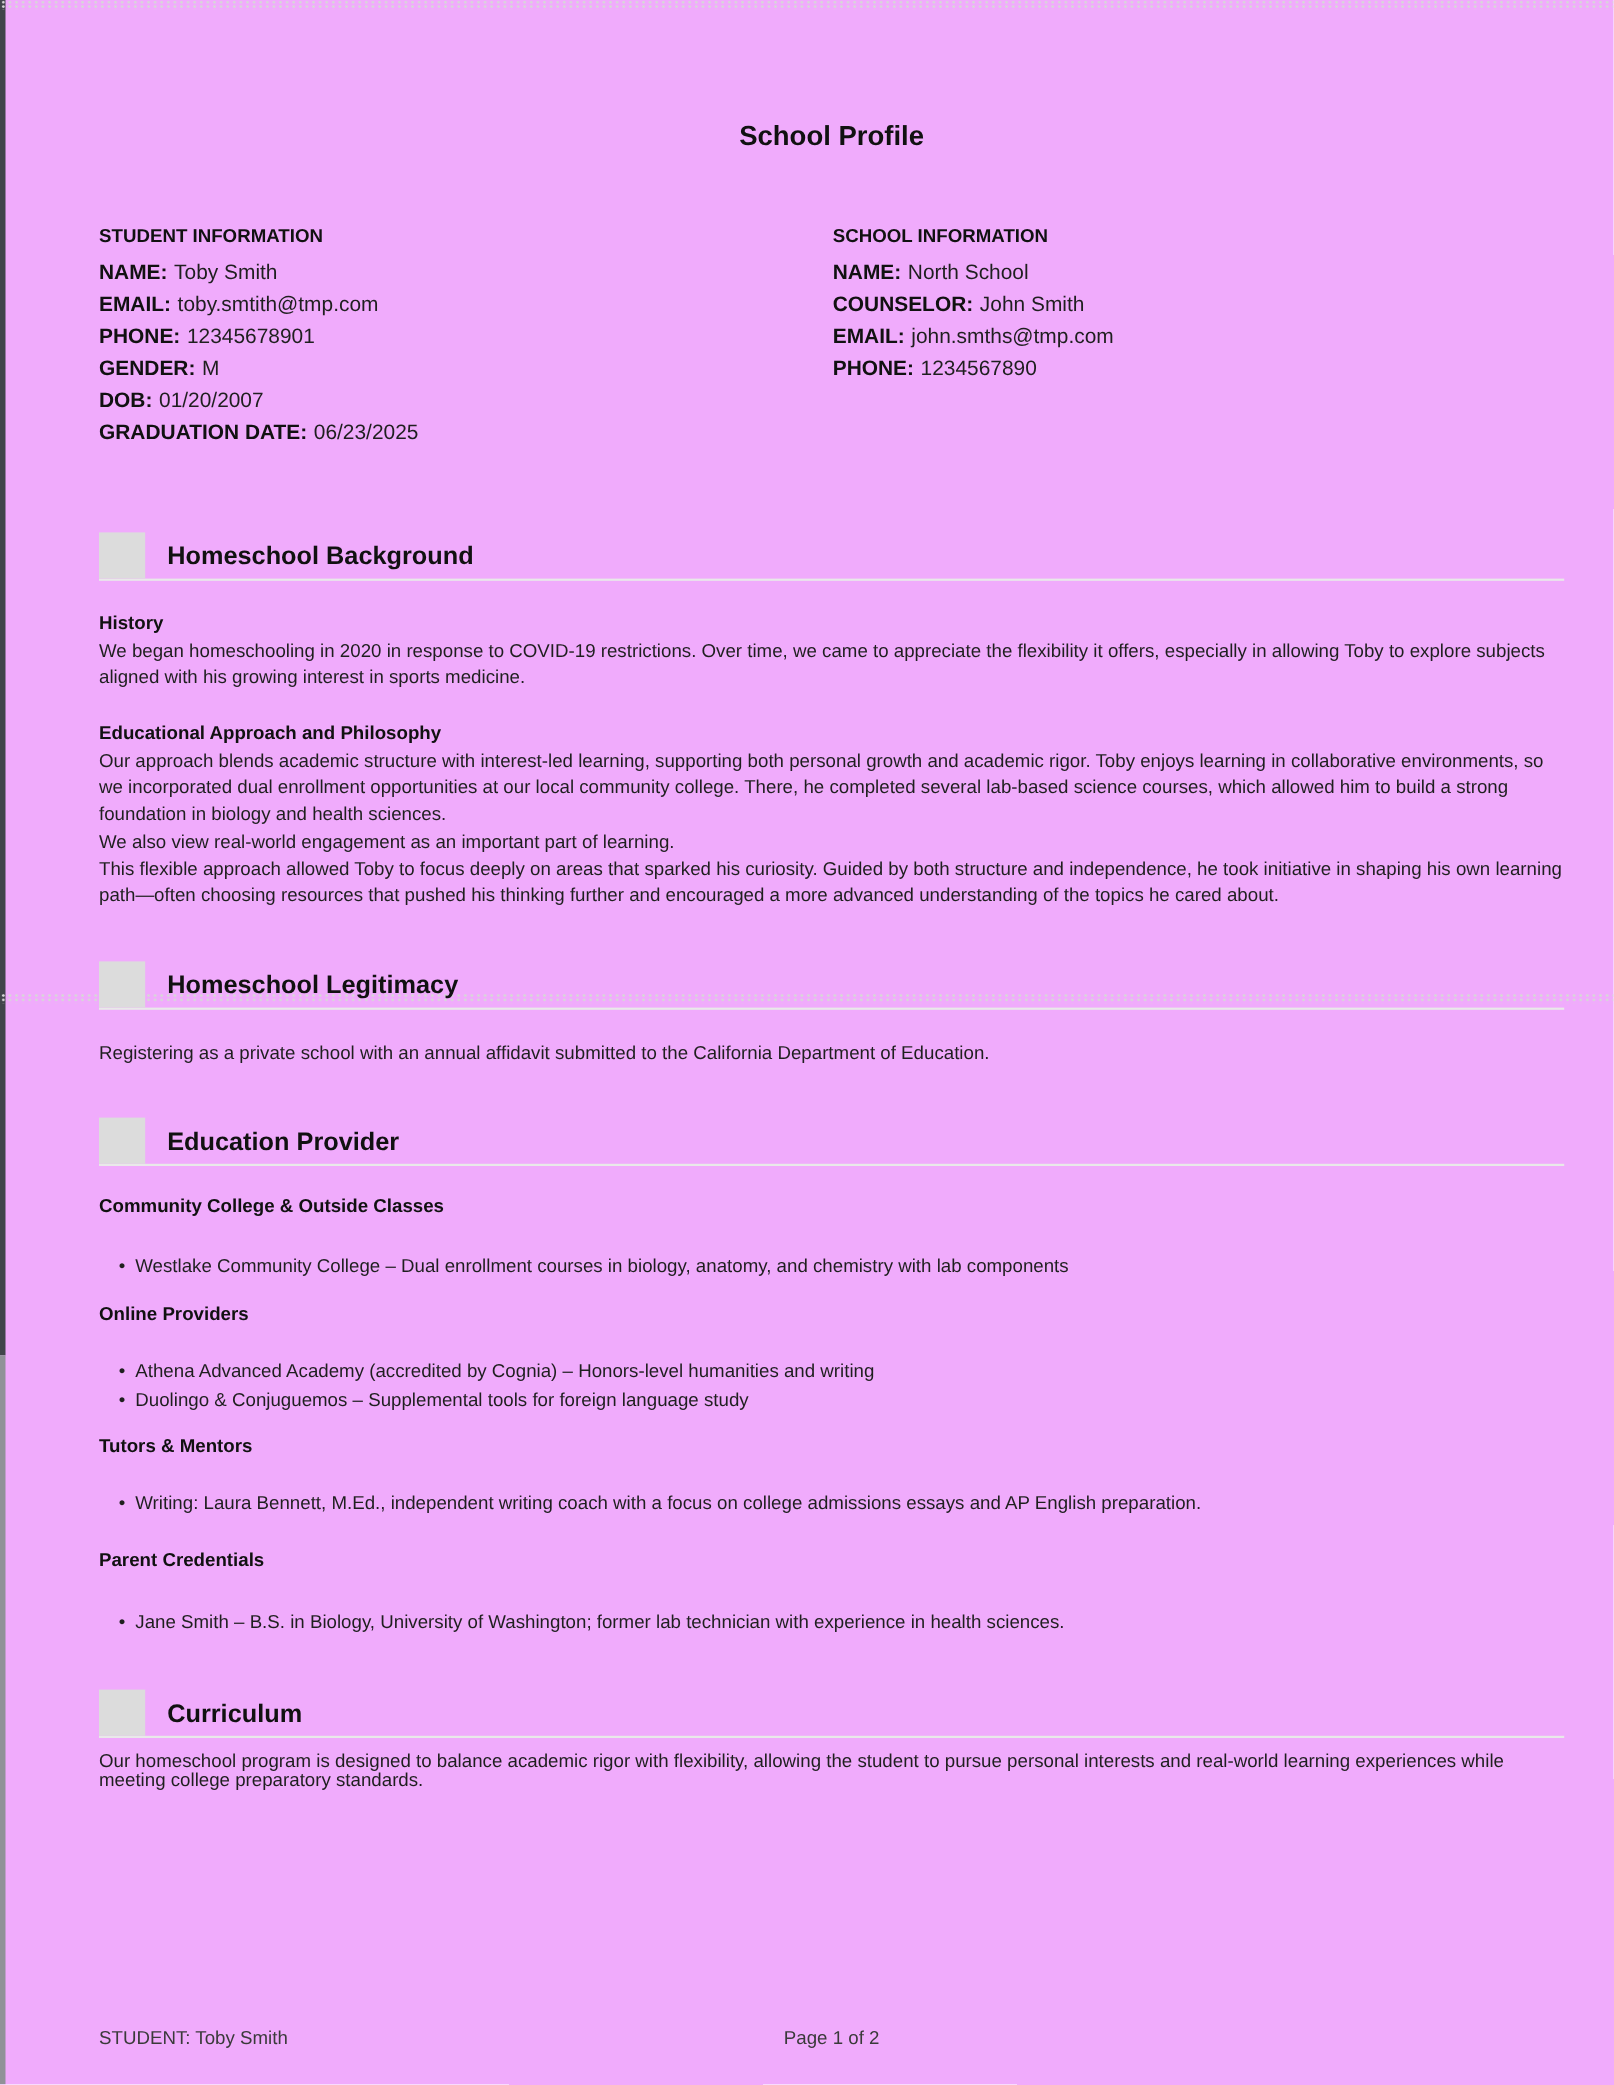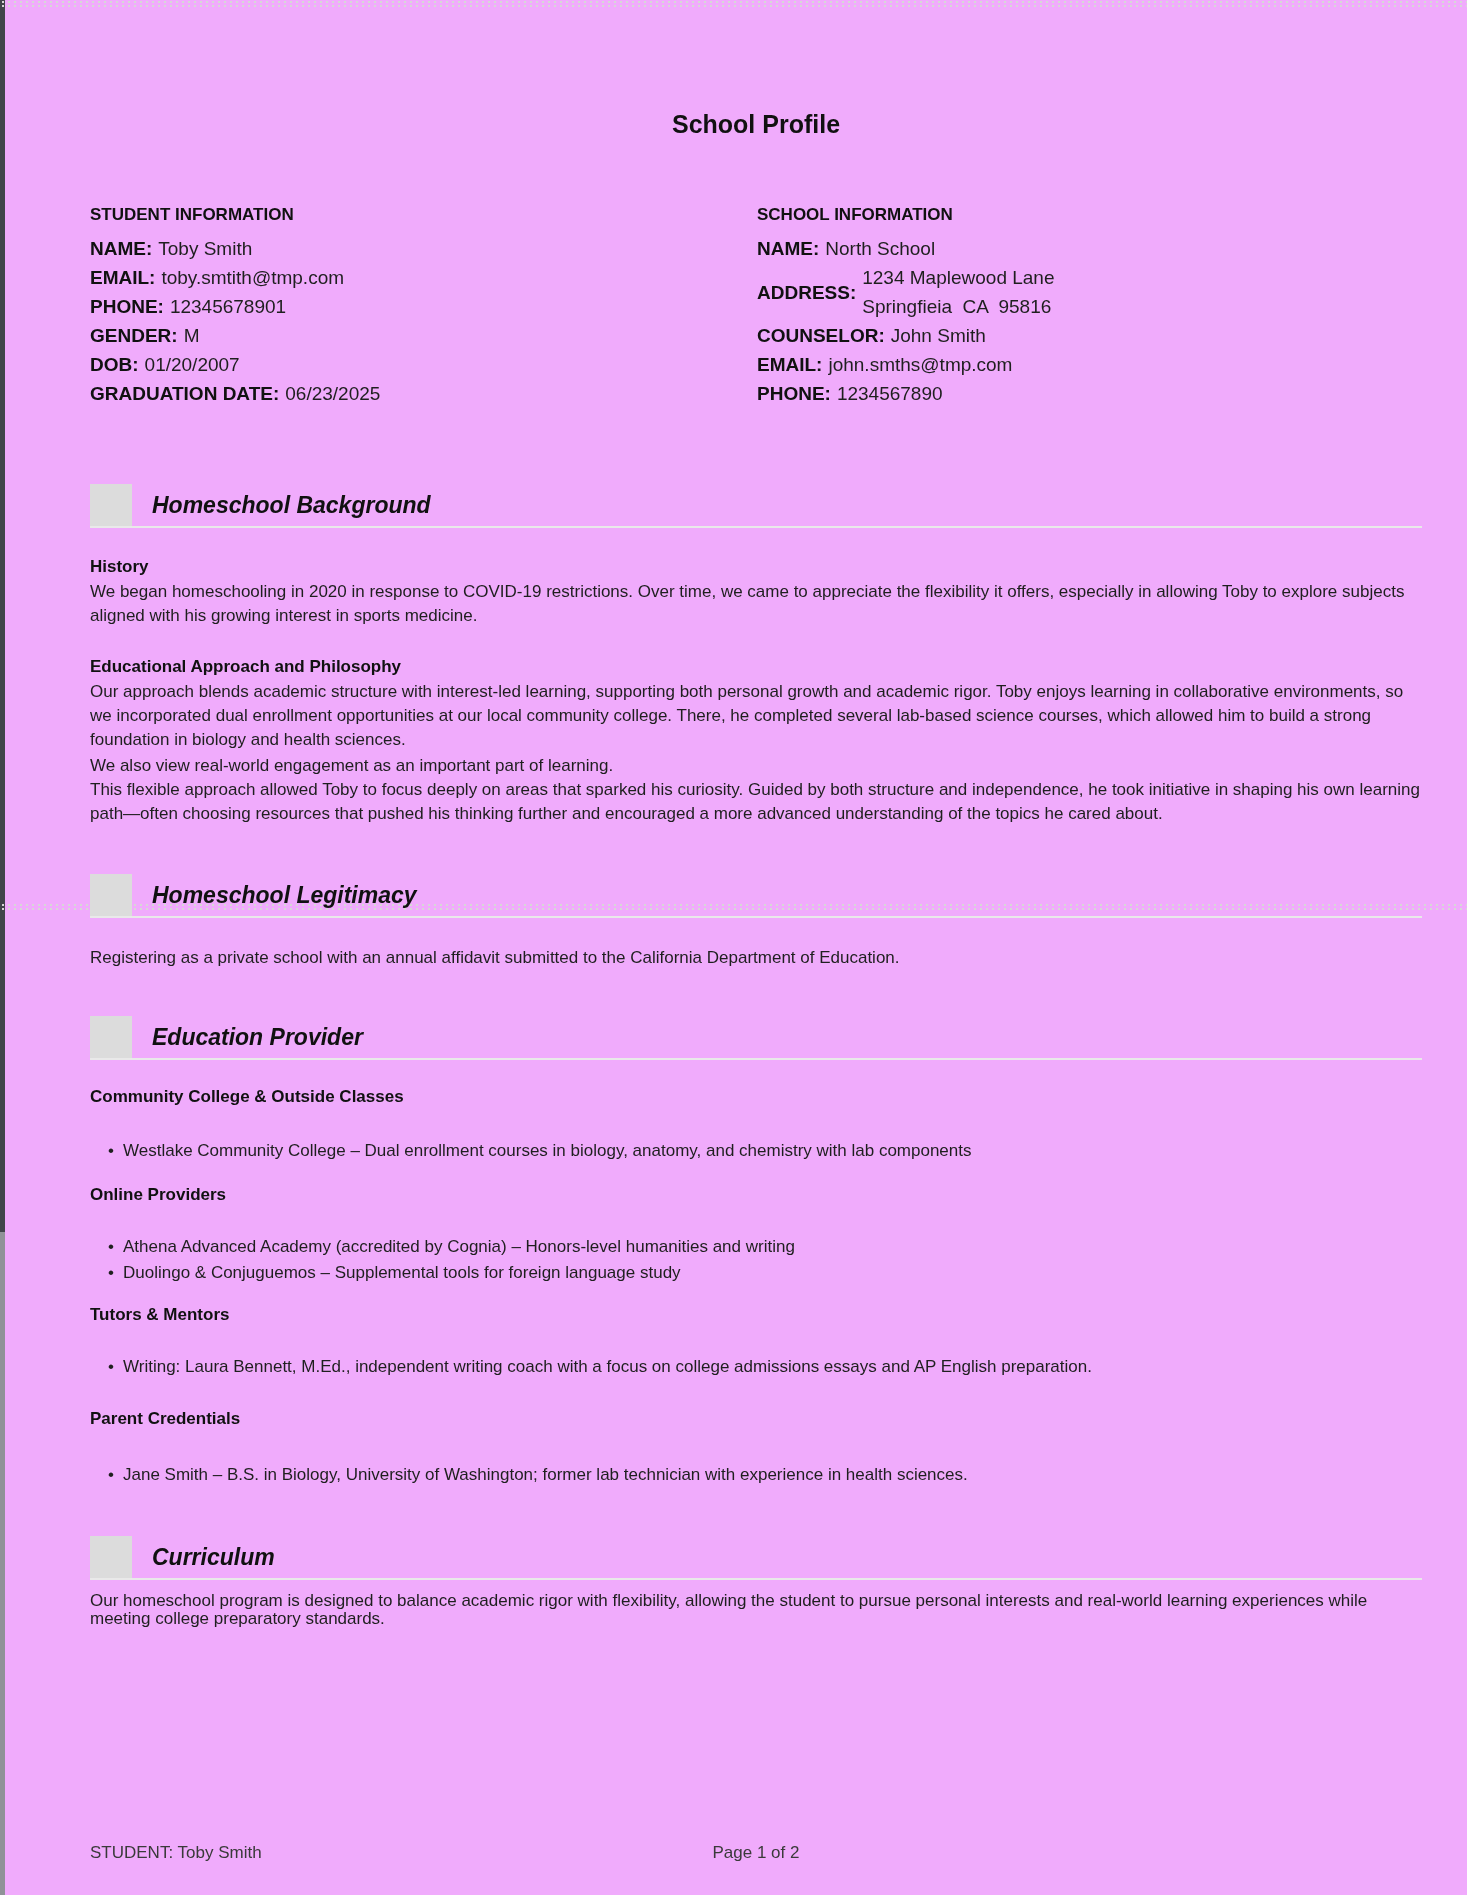--- a/index.html
+++ b/index.html
@@ -33,21 +33,21 @@
   .info-heading{font-weight:bold;font-size:17px;line-height:22px;color:#111;}
   .info-rows{margin-top:8px;}
   .info-row{font-size:19px;line-height:29px;}
   .lbl{font-weight:bold;color:#111;margin-right:6px;}
   .val{color:#1f1f1f;}
   .addr-row{display:flex;align-items:center;}
   .addr-vals{line-height:29px;}
   .addr-line{white-space:pre-wrap;}
 
   
-  .sec-header{display:flex;align-items:flex-end;margin-top:76px;border-bottom:2px solid var(--header_rule,#e9e9e9);font-style:italic;}
+  .sec-header{display:flex;align-items:flex-end;margin-top:76px;border-bottom:2px solid var(--header_rule,#e9e9e9);}
   .sec-box{width:42px;height:42px;background:var(--marker_box,#dcdcdc);flex:0 0 auto;}
   .sec-title{margin:0 0 0 20px;font-size:23px;line-height:42px;font-weight:bold;color:#111;}
 
   .subhead{font-weight:bold;font-size:17px;line-height:22px;color:#111;margin-top:28px;}
   p.body-text{margin:2px 0 0;font-size:17px;line-height:24px;}
   .para-gap{margin-top:28px;}
 
   .sec-header.tight{margin-top:48px;}
   .sec-header.provider{margin-top:46px;}
   .legit-text{margin-top:28px;font-size:17px;line-height:24px;}
@@ -106,27 +106,20 @@
             <span class="lbl">GRADUATION DATE:</span><span class="val">06/23/2025</span>
           </div>
         </div>
       </div>
 
       <div class="info-col">
         <div class="info-heading">SCHOOL INFORMATION</div>
         <div class="info-rows">
           <div class="info-row">
             <span class="lbl">NAME:</span><span class="val">North School</span>
-          </div>
-          <div class="info-row addr-row">
-            <span class="lbl">ADDRESS:</span>
-            <span class="addr-vals">
-              <div class="addr-line">1234 Maplewood Lane</div>
-              <div class="addr-line">Springfieia  CA  95816</div>
-            </span>
           </div>
           <div class="info-row">
             <span class="lbl">COUNSELOR:</span><span class="val">John Smith</span>
           </div>
           <div class="info-row">
             <span class="lbl">EMAIL:</span><span class="val">john.smths@tmp.com</span>
           </div>
           <div class="info-row">
             <span class="lbl">PHONE:</span><span class="val">1234567890</span>
           </div>

